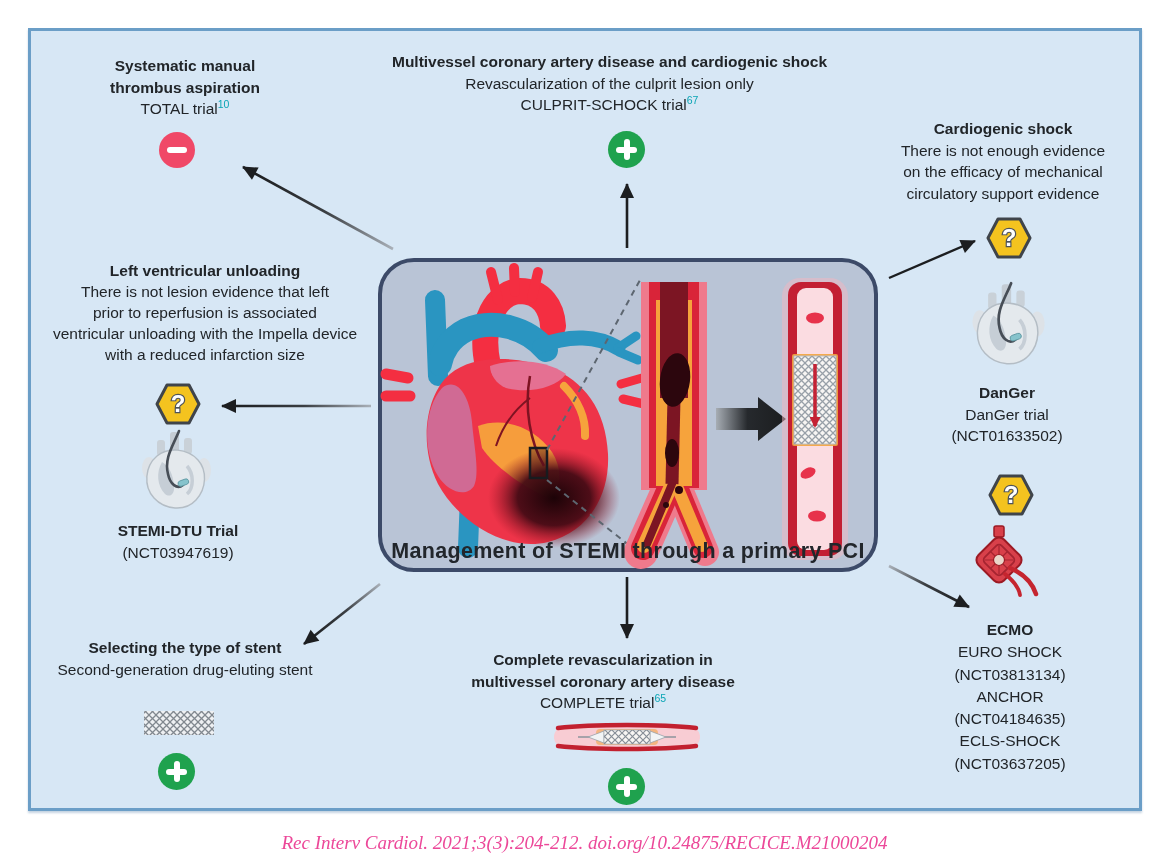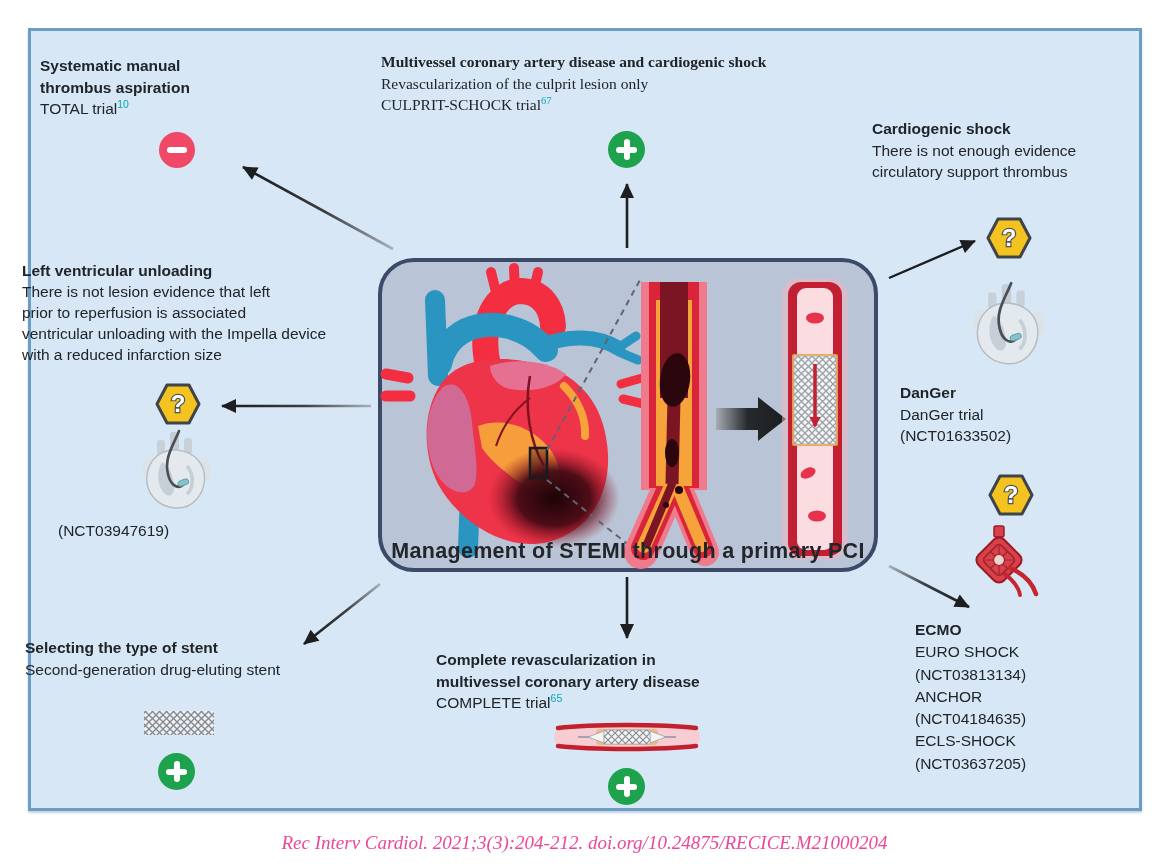--- a/index.html
+++ b/index.html
@@ -1,21 +1,21 @@
 <!DOCTYPE html>
 <html><head>
 <meta charset="utf-8">
 <style>
   html,body{margin:0;padding:0;background:#ffffff;}
   .stage{position:relative;width:1169px;height:868px;background:#ffffff;overflow:hidden;
          font-family:"Liberation Sans",sans-serif;color:#212529;}
   .panel{position:absolute;left:28px;top:28px;width:1114px;height:783px;
          background:#d7e7f5;border:3px solid #6b9ec7;box-sizing:border-box;
          box-shadow:0 2px 2px rgba(90,130,170,.35);}
-  .block{position:absolute;text-align:left;font-size:15.5px;line-height:21.5px;color:#212529;}
+  .block{position:absolute;text-align:center;font-size:15.5px;line-height:21.5px;color:#212529;}
   .bold{font-weight:bold;}
   sup.ref{color:#0aa5b5;font-size:10.5px;line-height:0;vertical-align:super;}
   .arrows{position:absolute;left:0;top:0;width:1169px;height:868px;pointer-events:none;}
   .centerbox{position:absolute;left:378px;top:258px;width:500px;height:230px;}
   .iconabs{position:absolute;}
   .plus{position:absolute;width:37px;height:37px;border-radius:50%;background:#1fa24e;}
   .plus::before,.plus::after{content:"";position:absolute;background:#ffffff;border-radius:3px;}
   .plus::before{left:8px;top:15.5px;width:21px;height:6px;}
   .plus::after{left:15.5px;top:8px;width:6px;height:21px;}
   .minus{position:absolute;width:36px;height:36px;border-radius:50%;background:#f04867;}
@@ -65,31 +65,32 @@
     <line x1="380" y1="584" x2="304" y2="644" stroke="url(#g7)" stroke-width="2.6" marker-end="url(#ah)"></line>
   </svg>
 
   <div class="block" style="left:40px;top:55px;width:290px;">
     <div class="bold">Systematic manual</div>
     <div class="bold">thrombus aspiration</div>
     <div><span>TOTAL trial</span><sup class="ref">10</sup></div>
   </div>
   <div class="minus" style="left:159px;top:132px;"></div>
 
-  <div class="block" style="left:381px;top:51px;width:505px;font-family:Liberation Serif, serif;">
+  <div class="block" style="left:357px;top:51px;width:505px;">
     <div class="bold">Multivessel coronary artery disease and cardiogenic shock</div>
     <div>Revascularization of the culprit lesion only</div>
     <div><span>CULPRIT-SCHOCK trial</span><sup class="ref">67</sup></div>
   </div>
   <div class="plus" style="left:608px;top:131px;"></div>
 
   <div class="block" style="left:872px;top:118px;width:262px;">
     <div class="bold">Cardiogenic shock</div>
     <div>There is not enough evidence</div>
-    <div>circulatory support thrombus</div>
+    <div>on the efficacy of mechanical</div>
+    <div>circulatory support evidence</div>
   </div>
   <svg class="iconabs" style="left:986px;top:217px;" width="46" height="42" viewBox="0 0 46 42">
     <path d="M12,2 L34,2 L44,21 L34,40 L12,40 L2,21 Z" fill="#f4c31f" stroke="#3f444a" stroke-width="3" stroke-linejoin="round"></path>
     <text x="23" y="29" text-anchor="middle" font-family="Liberation Sans,sans-serif" font-size="24" font-weight="bold" fill="#ffffff" stroke="#4e535a" stroke-width="2.4" paint-order="stroke">?</text>
   </svg>
 
   <svg class="iconabs" style="left:967px;top:280px;" width="82" height="90" viewBox="0 0 78 86">
     <rect x="20" y="12" width="8" height="16" rx="3" fill="#c9d1d8"></rect>
     <rect x="33" y="4" width="9" height="22" rx="3" fill="#c4ccd4"></rect>
     <rect x="47" y="10" width="8" height="16" rx="3" fill="#c9d1d8"></rect>
@@ -149,39 +150,40 @@
     <rect x="47" y="10" width="8" height="16" rx="3" fill="#c9d1d8"></rect>
     <ellipse cx="12" cy="40" rx="7" ry="11" fill="#dde2e7"></ellipse>
     <ellipse cx="67" cy="42" rx="7" ry="12" fill="#dde2e7"></ellipse>
     <path d="M20,28 C8,38 6,58 17,70 C28,82 48,84 59,72 C70,60 70,42 61,32 C50,20 31,19 20,28 Z" fill="#e4e9ed" stroke="#b4bdc5" stroke-width="1.4"></path>
     <path d="M25,34 C19,44 20,58 28,66 C33,70 38,66 37,58 C36,46 32,38 25,34 Z" fill="#c6ced6"></path>
     <path d="M50,38 C57,46 57,60 50,66" fill="none" stroke="#c6ced6" stroke-width="3.5"></path>
     <path d="M42,3 C36,18 27,30 31,46 C33,56 40,62 46,57" fill="none" stroke="#474e57" stroke-width="2.6" stroke-linecap="round"></path>
     <rect x="41" y="52" width="11" height="5.5" rx="2.7" fill="#86c3cc" stroke="#5b96a0" stroke-width="0.8" transform="rotate(-20 46 55)"></rect>
   </svg>
   <div class="block" style="left:58px;top:520px;width:240px;">
+    <div class="bold">STEMI-DTU Trial</div>
     <div>(NCT03947619)</div>
   </div>
 
   <div class="block" style="left:25px;top:637px;width:320px;">
     <div class="bold">Selecting the type of stent</div>
     <div>Second-generation drug-eluting stent</div>
   </div>
   <svg class="iconabs" style="left:142px;top:708px;" width="74" height="30" viewBox="0 0 74 30">
     <defs>
       <pattern id="xh1" width="7" height="7" patternUnits="userSpaceOnUse">
         <path d="M0,7 L7,0 M0,0 L7,7" stroke="#81888f" stroke-width="1.3" fill="none"></path>
       </pattern>
     </defs>
     <rect x="2" y="3" width="70" height="24" fill="#eef0f2"></rect>
     <rect x="2" y="3" width="70" height="24" fill="url(#xh1)"></rect>
   </svg>
   <div class="plus" style="left:158px;top:753px;"></div>
 
-  <div class="block" style="left:436px;top:649px;width:374px;">
+  <div class="block" style="left:416px;top:649px;width:374px;">
     <div class="bold">Complete revascularization in</div>
     <div class="bold">multivessel coronary artery disease</div>
     <div><span>COMPLETE trial</span><sup class="ref">65</sup></div>
   </div>
   <svg class="iconabs" style="left:552px;top:719px;" width="150" height="36" viewBox="0 0 150 36">
     <defs>
       <pattern id="xh2" width="7" height="7" patternUnits="userSpaceOnUse">
         <path d="M0,7 L7,0 M0,0 L7,7" stroke="#868d96" stroke-width="1.2" fill="none"></path>
       </pattern>
     </defs>

